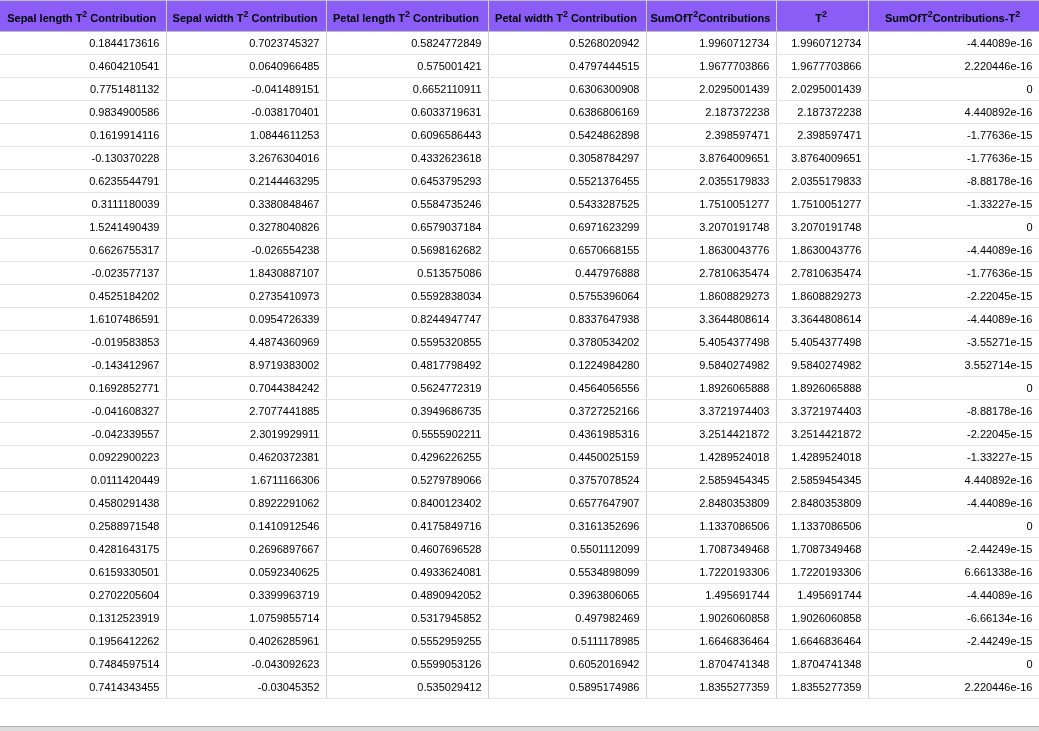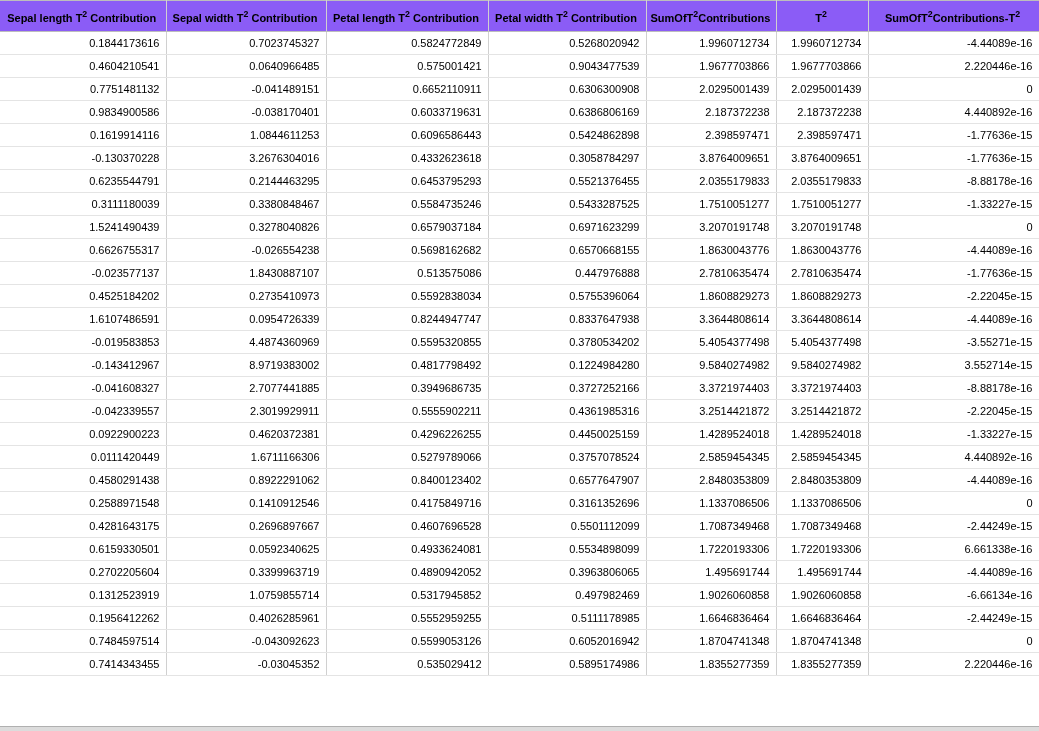--- a/index.html
+++ b/index.html
@@ -91,21 +91,21 @@
         <td>0.5824772849</td>
         <td>0.5268020942</td>
         <td>1.9960712734</td>
         <td>1.9960712734</td>
         <td>-4.44089e-16</td>
       </tr>
       <tr>
         <td>0.4604210541</td>
         <td>0.0640966485</td>
         <td>0.575001421</td>
-        <td>0.9043477539</td>
+        <td>0.4797444515</td>
         <td>1.9677703866</td>
         <td>1.9677703866</td>
         <td>2.220446e-16</td>
       </tr>
       <tr>
         <td>0.7751481132</td>
         <td>-0.041489151</td>
         <td>0.6652110911</td>
         <td>0.6306300908</td>
         <td>2.0295001439</td>
@@ -214,20 +214,29 @@
       <tr>
         <td>-0.143412967</td>
         <td>8.9719383002</td>
         <td>0.4817798492</td>
         <td>0.1224984280</td>
         <td>9.5840274982</td>
         <td>9.5840274982</td>
         <td>3.552714e-15</td>
       </tr>
       <tr>
+        <td>0.1692852771</td>
+        <td>0.7044384242</td>
+        <td>0.5624772319</td>
+        <td>0.4564056556</td>
+        <td>1.8926065888</td>
+        <td>1.8926065888</td>
+        <td>0</td>
+      </tr>
+      <tr>
         <td>-0.041608327</td>
         <td>2.7077441885</td>
         <td>0.3949686735</td>
         <td>0.3727252166</td>
         <td>3.3721974403</td>
         <td>3.3721974403</td>
         <td>-8.88178e-16</td>
       </tr>
       <tr>
         <td>-0.042339557</td>

